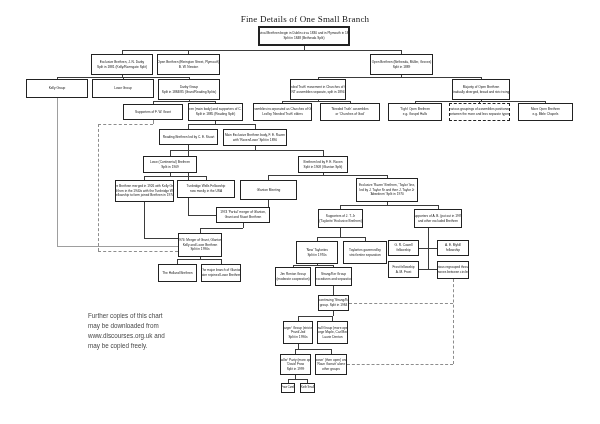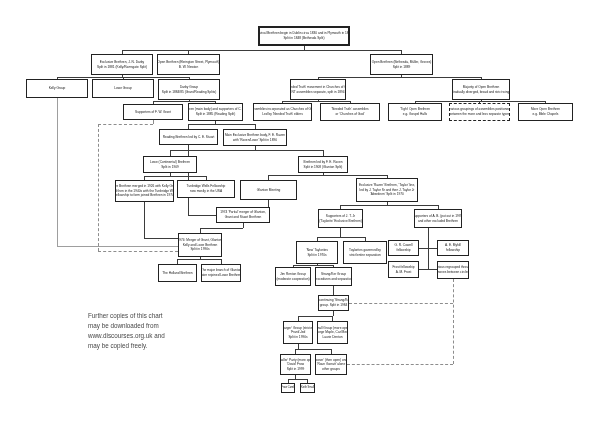--- a/index.html
+++ b/index.html
@@ -14,20 +14,21 @@
   .node .nl{display:block;white-space:nowrap;}
   .edge{position:absolute;z-index:1;}
   .footer{position:absolute;left:88px;top:311px;width:130px;
           font-size:6.3px;line-height:10px;color:#464646;}
   .footer div{white-space:nowrap;}
 </style>
 </head>
 <body>
 
 <div id="canvas">
+  <div class="title">Fine Details of One Small Branch</div>
   <div id="diagram">
       <div class="edge" style="left: 304px; top: 46px; width: 1px; height: 4px; background: rgb(59, 59, 59);"></div>
       <div class="edge" style="left: 122px; top: 50px; width: 279px; height: 1px; background: rgb(59, 59, 59);"></div>
       <div class="edge" style="left: 122px; top: 50px; width: 1px; height: 4px; background: rgb(59, 59, 59);"></div>
       <div class="edge" style="left: 188px; top: 50px; width: 1px; height: 4px; background: rgb(59, 59, 59);"></div>
       <div class="edge" style="left: 401px; top: 50px; width: 1px; height: 4px; background: rgb(59, 59, 59);"></div>
       <div class="edge" style="left: 122px; top: 75px; width: 1px; height: 2px; background: rgb(59, 59, 59);"></div>
       <div class="edge" style="left: 57px; top: 77px; width: 132px; height: 1px; background: rgb(59, 59, 59);"></div>
       <div class="edge" style="left: 57px; top: 77px; width: 1px; height: 2px; background: rgb(59, 59, 59);"></div>
       <div class="edge" style="left: 123px; top: 77px; width: 1px; height: 2px; background: rgb(59, 59, 59);"></div>

